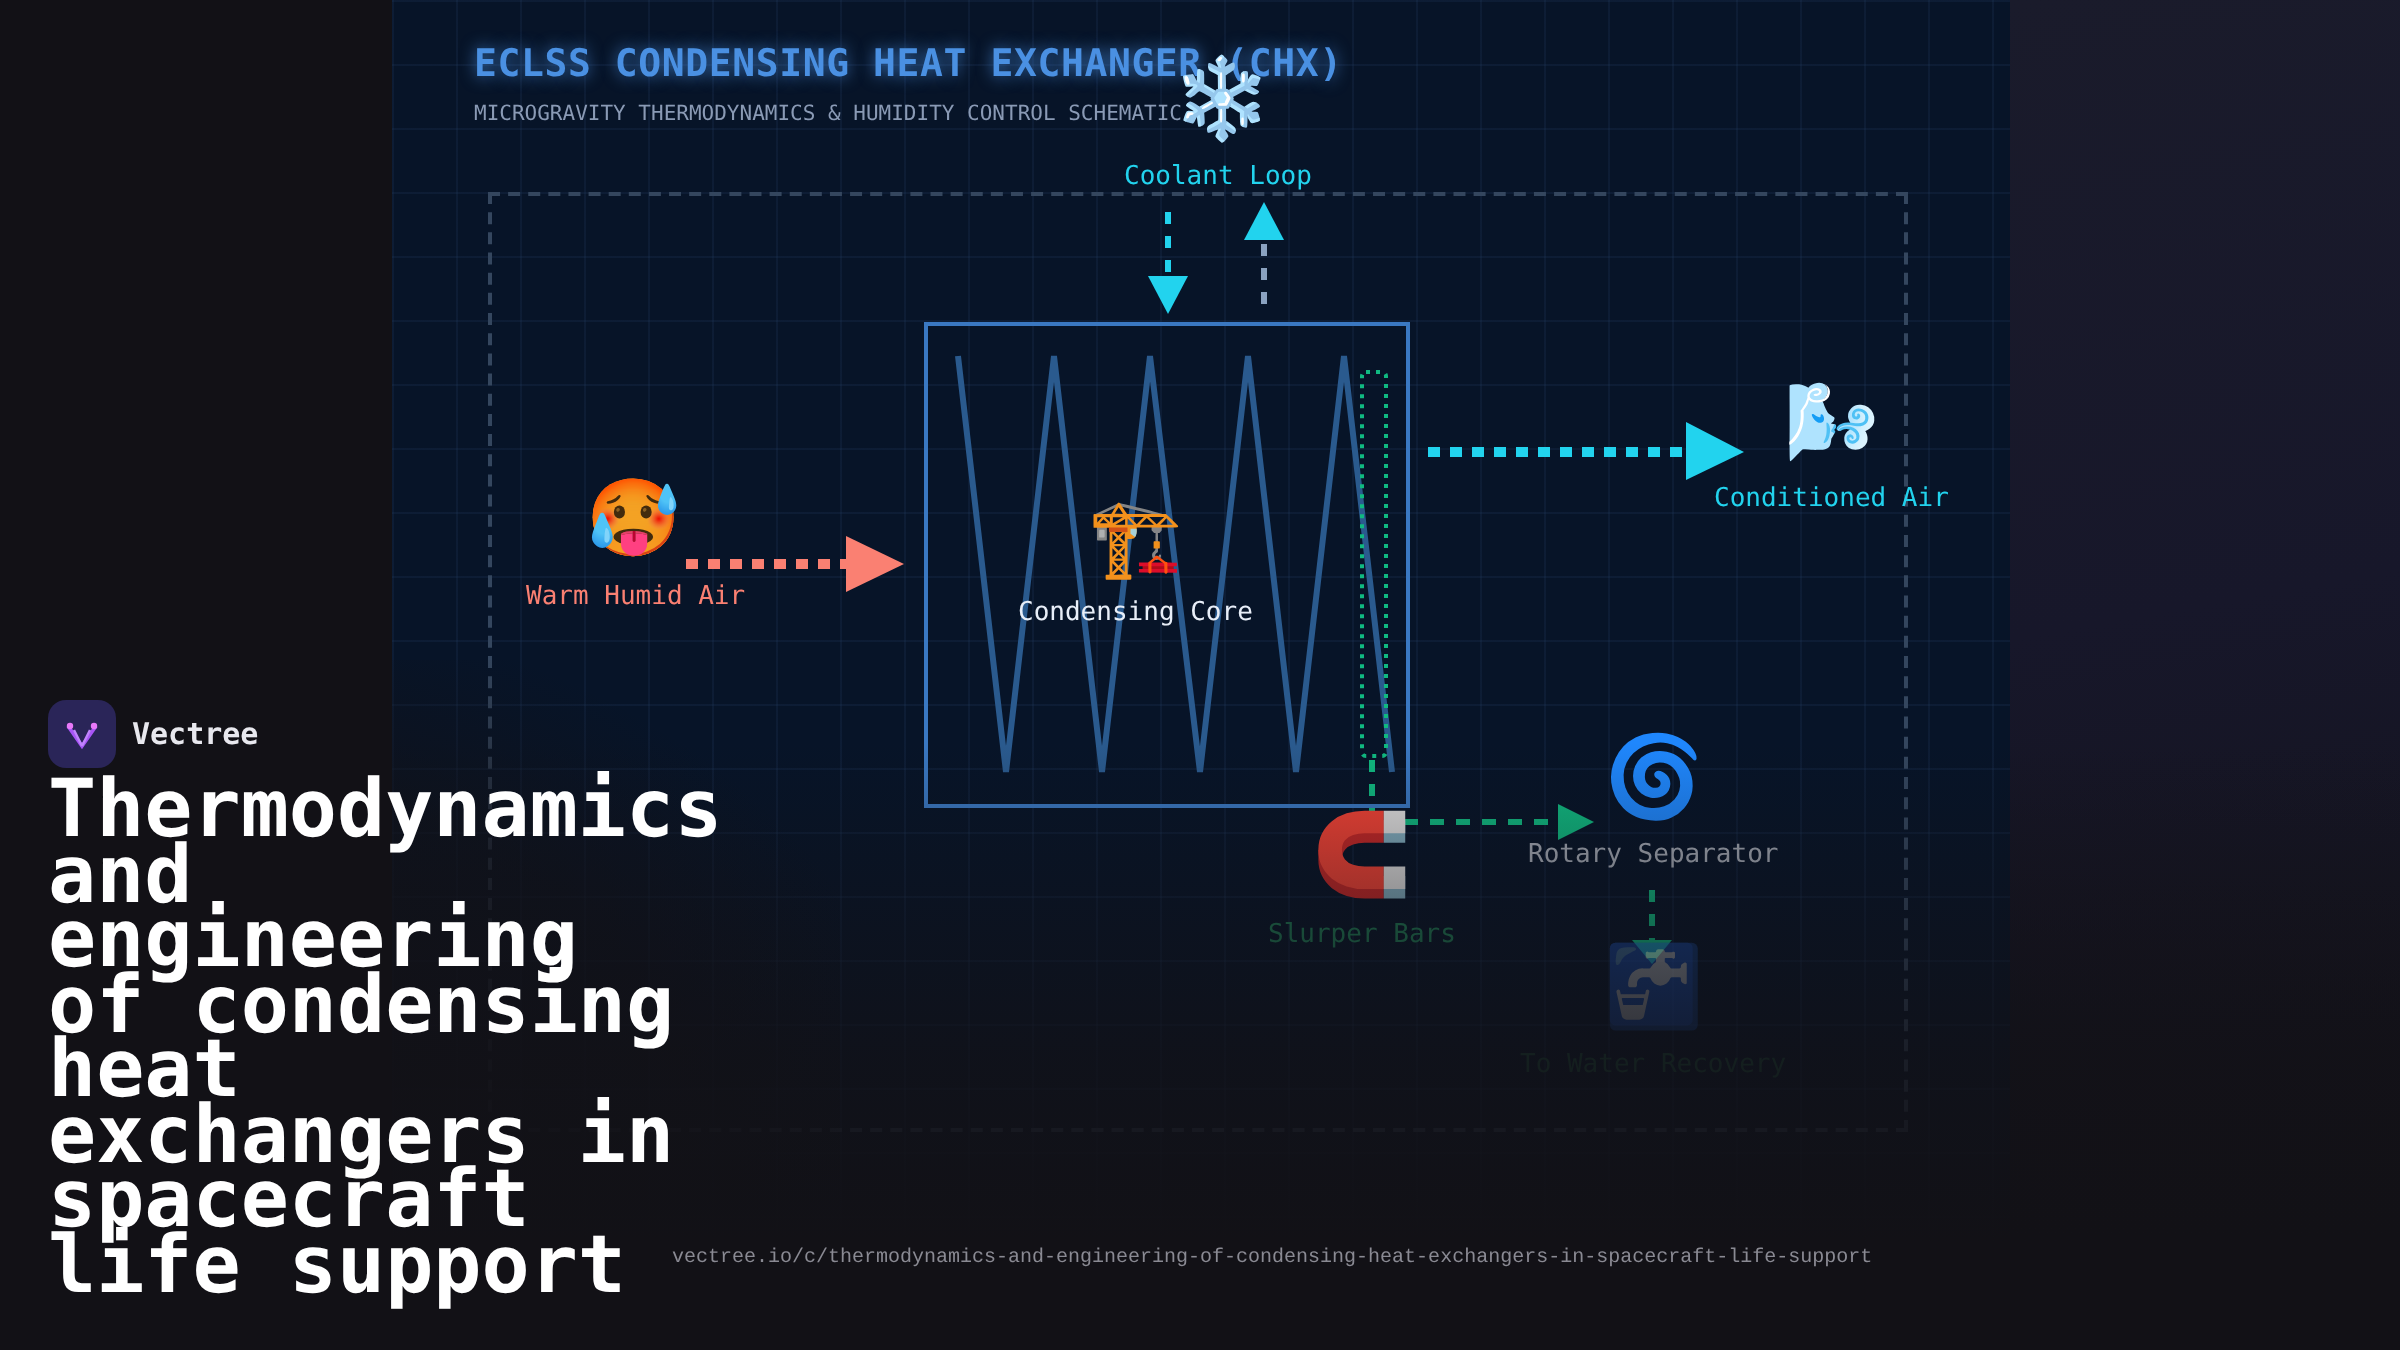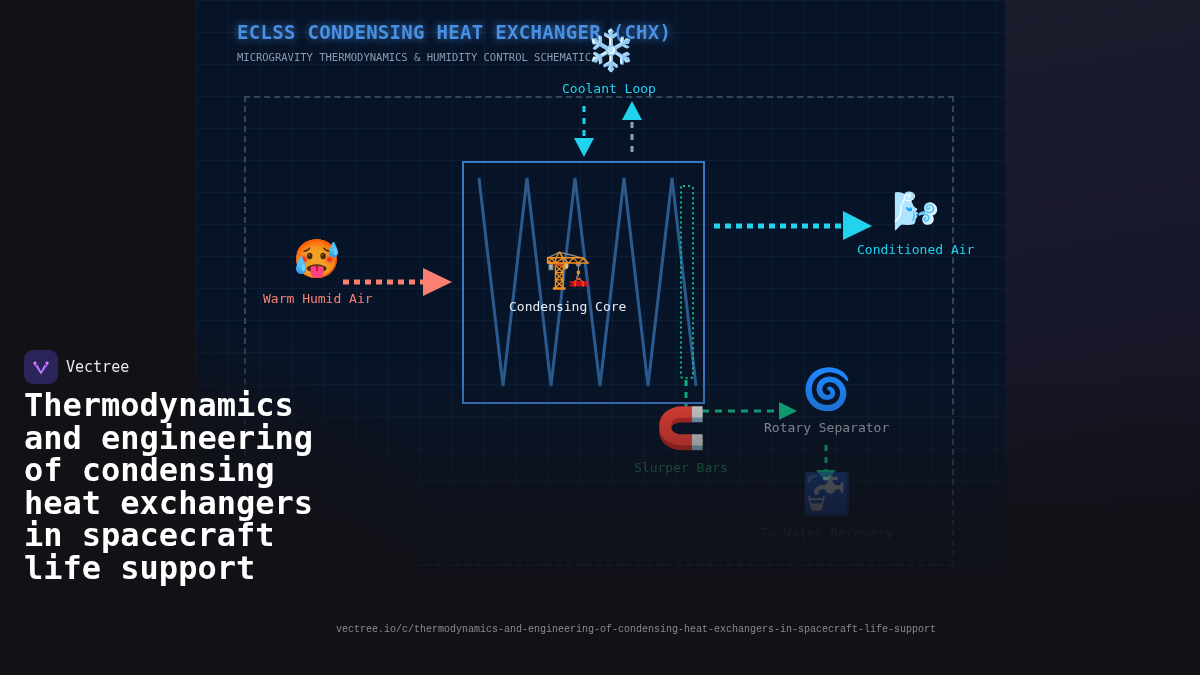--- a/index.html
+++ b/index.html
@@ -50,24 +50,24 @@
     position:absolute; left:0; top:330px; width:420px; height:345px; pointer-events:none;
     background:radial-gradient(ellipse at 20% 70%, rgba(18,17,22,0.95) 0%, rgba(18,17,22,0.6) 55%, rgba(18,17,22,0) 80%);
   }
   .brand {
     position:absolute; left:24px; top:350px; display:flex; align-items:center; gap:8px;
   }
   .brand-logo {
     width:34px; height:34px; border-radius:9px; background:#2a2558;
     display:flex; align-items:center; justify-content:center;
   }
-  .brand-name { font-size:15px; font-weight:normal; color:#e8e8ee; }
+  .brand-name { font-size:15px; font-weight:bold; color:#e8e8ee; }
   .headline {
     position:absolute; left:24px; top:389px; width:320px;
-    font-size:32px; font-weight:bold; color:#ffffff; line-height:32.5px;
+    font-size:40px; font-weight:bold; color:#ffffff; line-height:32.5px;
   }
   .url {
     position:absolute; left:336px; top:624px; font-size:10px; color:#8a8a93;
     font-family:"Liberation Mono", monospace;
   }
 </style>
 </head>
 <body>
 
 <div class="bg-right"></div>

